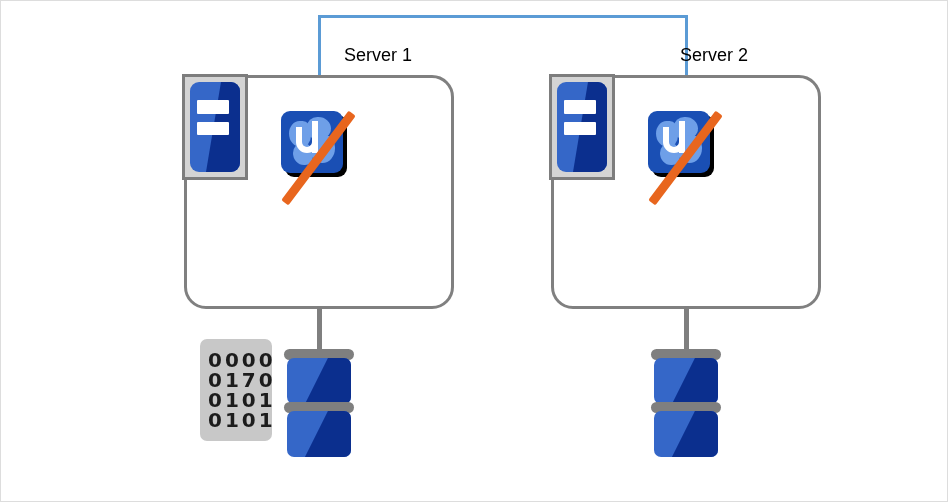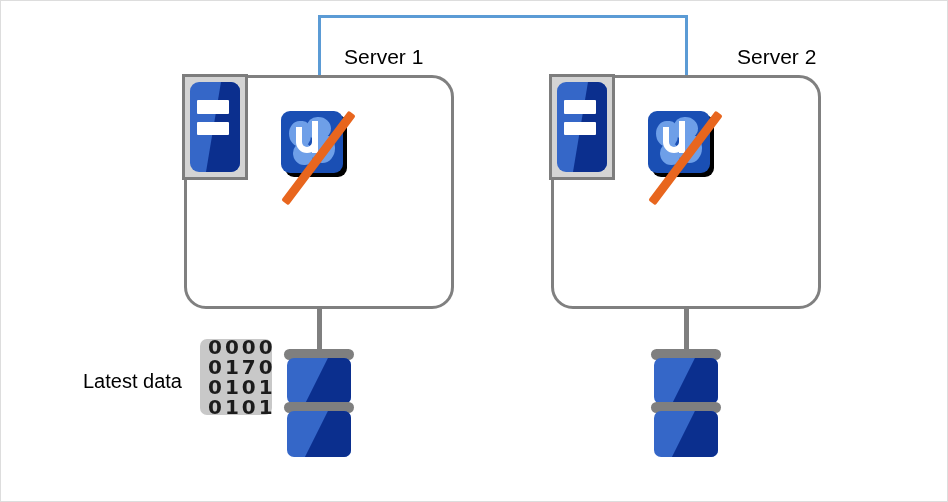--- a/index.html
+++ b/index.html
@@ -25,21 +25,21 @@
     position: absolute;
     border: 3px solid #808080;
     border-radius: 22px;
     background: #ffffff;
     box-sizing: border-box;
   }
 
   
   .server-label {
     position: absolute;
-    font-size: 21px;
+    font-size: 18px;
     color: #000000;
     white-space: nowrap;
     line-height: 1;
   }
 
   
   .bracket-h {
     position: absolute;
     background: #5b9bd5;
     height: 3px;
@@ -239,30 +239,29 @@
     <div class="disk-block" style="top:9px;">
       <div class="dark-wedge"></div>
     </div>
     <div class="disk-bar" style="top:53px;"></div>
     <div class="disk-block" style="top:62px;">
       <div class="dark-wedge"></div>
     </div>
   </div>
 
 
-  <div class="caption" style="left:82px; top:370px;">Latest data</div>
-
-  <div class="binary-chip" style="left:199px; top:338px; width:72px; height:76px;">
+
+  <div class="binary-chip" style="left:199px; top:338px; width:72px; height:102px;">
     <div class="binary-row">0000</div>
     <div class="binary-row">0170</div>
     <div class="binary-row">0101</div>
     <div class="binary-row">0101</div>
   </div>
 
-  <div class="server-label" style="left:736px; top:45px;">Server 2</div>
+  <div class="server-label" style="left:679px; top:45px;">Server 2</div>
 
   <div class="server-box" style="left:550px; top:74px; width:270px; height:234px;"></div>
 
   <div class="srv-icon-frame" style="left:548px; top:73px; width:66px; height:106px;">
     <div class="srv-icon-body">
       <div class="dark-wedge"></div>
       <div class="srv-bar b1"></div>
       <div class="srv-bar b2"></div>
     </div>
   </div>

